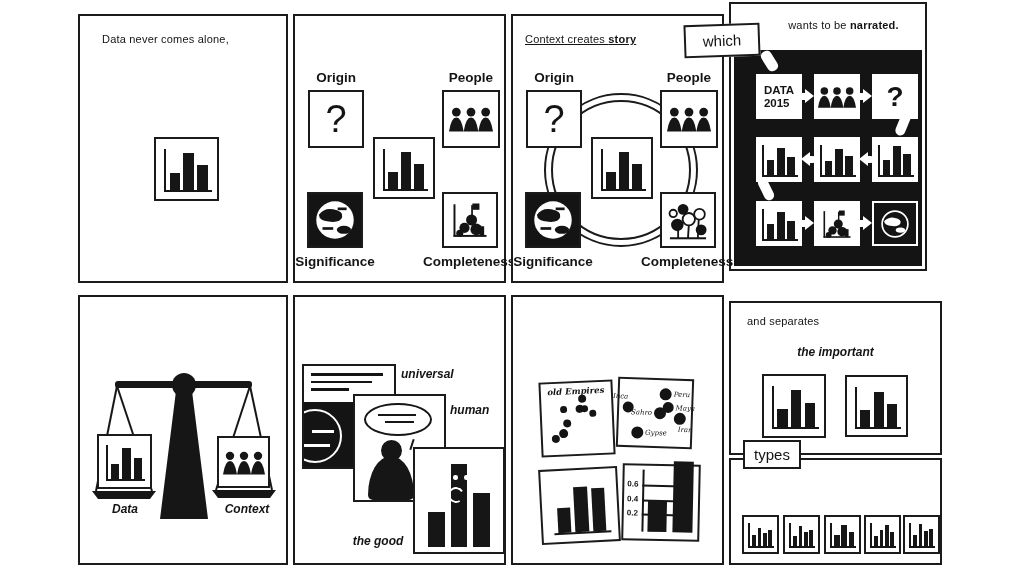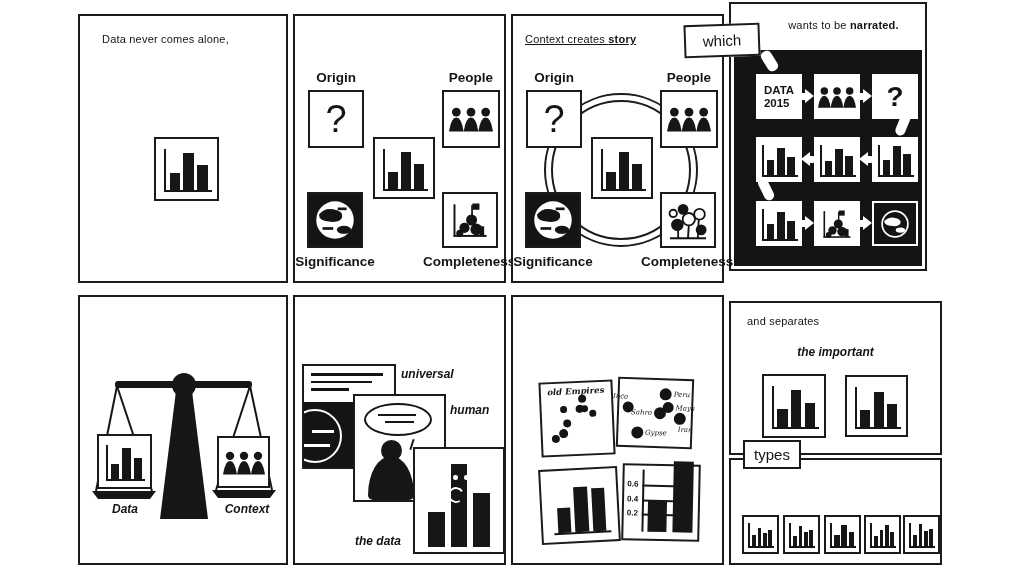--- a/index.html
+++ b/index.html
@@ -350,21 +350,21 @@
     <div class="card" style="left:118px;top:150px;width:92px;height:107px;z-index:3;">
       <div class="chart bare">
           <i style="height: 40%;"></i>
           <i style="height: 95%;"></i>
           <i style="height: 62%;"></i>
         </div>
       <div class="eye" style="left:38px;top:26px;"></div>
       <div class="eye" style="left:49px;top:26px;"></div>
       <div class="frown" style="left:33px;top:38px;"></div>
     </div>
-    <div class="bold-label" style="left:50px;top:237px;width:66px;">the data</div>
+    <div class="bold-label" style="left:50px;top:237px;width:66px;">the good</div>
   </section>
 
   <section class="panel" style="left:511px;top:295px;width:213px;height:270px;">
 
     <div class="mini" style="left:27px;top:84px;width:74px;height:75px;transform:rotate(-2.5deg);">
       <div class="scatter-title">old Empires</div>
     <span class="dot" style="left: 32%; top: 36%; height: 7px; width: 7px;"></span>
         <span class="dot" style="left: 59%; top: 23%; height: 8px; width: 8px;"></span>
         <span class="dot" style="left: 54%; top: 36%; height: 8px; width: 8px;"></span>
         <span class="dot" style="left: 61%; top: 37%; height: 7px; width: 7px;"></span>

